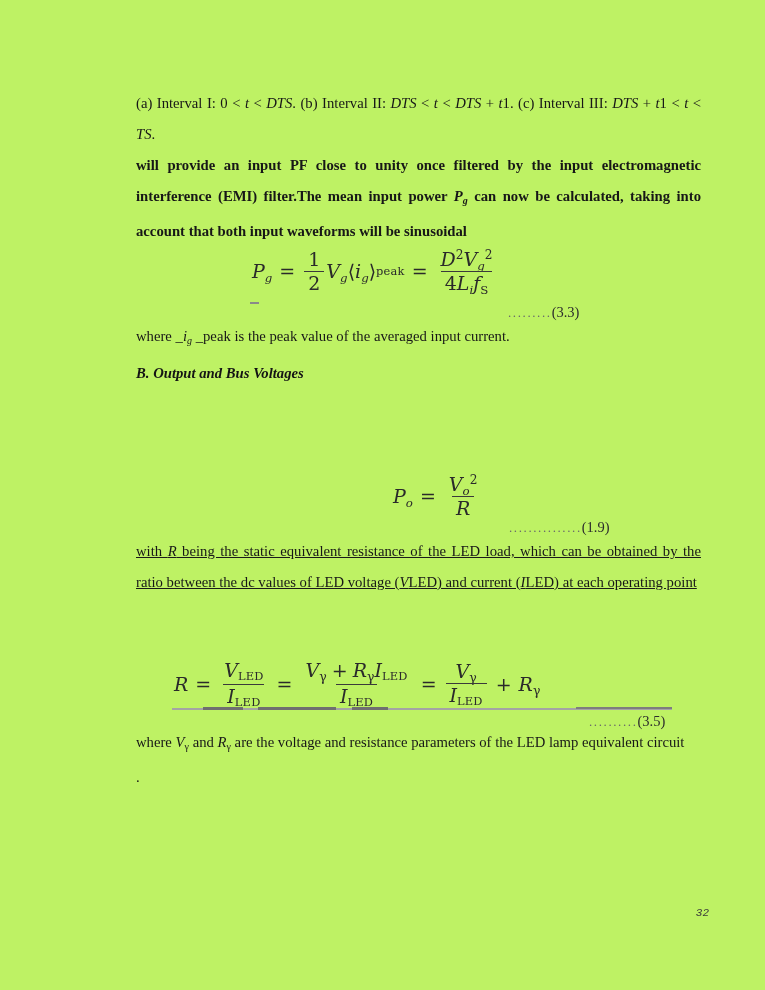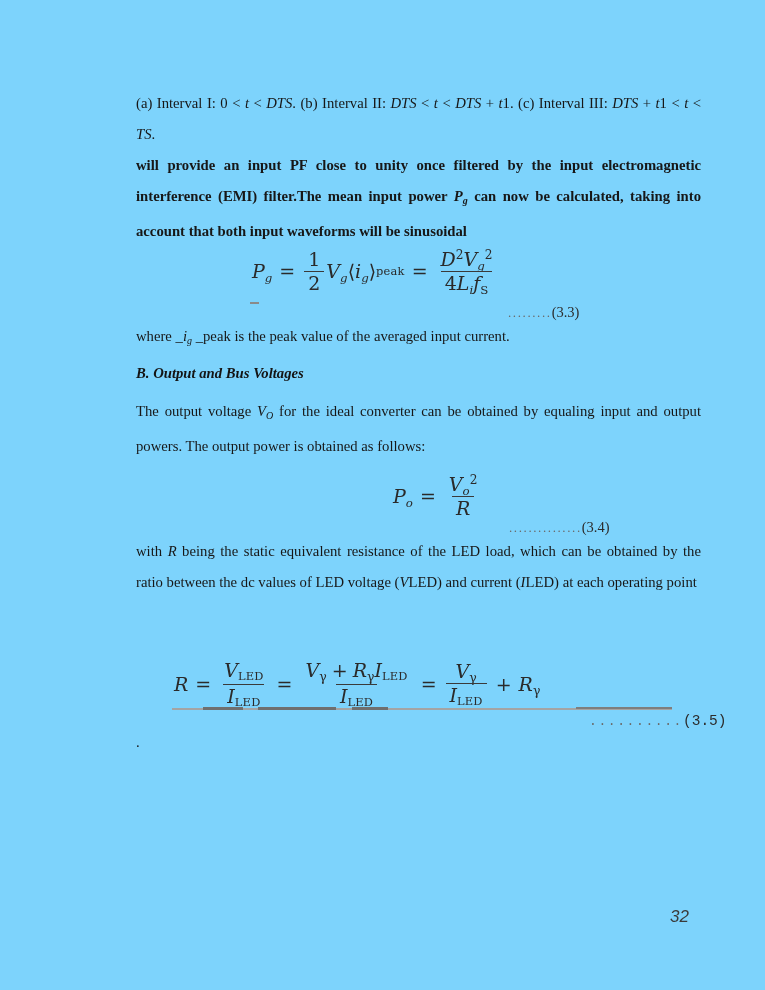--- a/index.html
+++ b/index.html
@@ -4,21 +4,21 @@
 <style>
   html, body {
     margin: 0;
     padding: 0;
     background: #ffffff;
   }
   .page {
     position: relative;
     width: 765px;
     height: 990px;
-    background: #7dd3fc;
+    background: #bef264;
     font-family: "Liberation Serif", "DejaVu Serif", serif;
     color: #1a1a1a;
     overflow: hidden;
   }
   .body-col {
     position: absolute;
     left: 136px;
     width: 565px;
   }
   p.para {
@@ -126,26 +126,26 @@
     background: #8e8e8e;
   }
   .stray-dash {
     position: absolute;
     width: 9px;
     height: 2px;
     background: #8a8a8a;
   }
   .pagenum {
     position: absolute;
-    right: 76px;
+    right: 56px;
     top: 907px;
-    font-size: 17px;
+    font-size: 11px;
     font-style: italic;
     color: #3a3a3a;
-    font-family: Liberation Sans, sans-serif;
+    font-family: Liberation Mono, monospace;
   }
   .vsub-gamma { font-style: normal; }
 </style>
 </head>
 <body>
 
 <div class="page">
 
   <div class="body-col" style="top: 88px;">
     <p class="para">
@@ -192,41 +192,36 @@
   <div class="body-col" style="top: 362px;">
     <p class="heading">B. Output and Bus Voltages</p>
   </div>
 
   <div class="body-col" style="top: 321px;">
     <p class="para nojust">
       <span>where _</span><span class="it"><span>i</span><sub class="s">g</sub></span><span> _peak is the peak value of the averaged input current.</span>
     </p>
   </div>
 
-  <div class="body-col" style="top: 396px;">
-    <p class="para">
-      <span>The output voltage </span><span class="it"><span>V</span><sub class="s">O</sub></span><span> for the ideal converter can be obtained by equaling input and output powers. The output power is obtained as follows:</span>
-    </p>
-  </div>
 
   <div class="eqwrap" style="left: 393px; top: 474px;">
     <span class="math">
       <span class="v"><span>P</span><span class="sub">o</span></span>
       <span class="op">=</span>
       <span class="frac">
         <span class="num"><span class="v">V</span><span class="sub">o</span><span class="sup">2</span></span>
         <span class="den"><span class="v">R</span></span>
       </span>
     </span>
   </div>
   <div class="eqlabel" style="left: 509px; top: 503px;">
-    <span class="leader">...............</span><span>(3.4)</span>
-  </div>
-
-  <div class="body-col" style="top: 536px;">
+    <span class="leader">...............</span><span>(1.9)</span>
+  </div>
+
+  <div class="body-col" style="top: 536px; text-decoration: underline;">
     <p class="para">
       <span>with </span><span class="it">R</span><span> being the static equivalent resistance of the LED load, which can be obtained by the ratio between the dc values of LED voltage (</span><span class="it">V</span><span>LED) and current (</span><span class="it">I</span><span>LED) at each operating point</span>
     </p>
   </div>
 
   <div class="eqwrap" style="left: 174px; top: 660px;">
     <span class="math">
       <span class="v">R</span>
       <span class="op">=</span>
       <span class="frac">
@@ -240,29 +235,32 @@
       </span>
       <span class="op">=</span>
       <span class="frac">
         <span class="num"><span class="v">V</span><span class="varsub">γ</span></span>
         <span class="den"><span class="v">I</span><span class="scsub">LED</span></span>
       </span>
       <span class="op">+</span>
       <span class="v"><span>R</span><span class="varsub">γ</span></span>
     </span>
   </div>
-  <div class="eqlabel" style="left: 589px; top: 697px; font-family: Liberation Mono, monospace;">
+  <div class="eqlabel" style="left: 589px; top: 697px;">
     <span class="leader">..........</span><span>(3.5)</span>
   </div>
 
   <div class="artifact" style="left: 172px; top: 708px; width: 500px; height: 1.5px; background:#a4a4a4;"></div>
   <div class="artifact" style="left: 203px; top: 707px; width: 40px; height: 2.5px; background:#6f6f6f;"></div>
   <div class="artifact" style="left: 258px; top: 707px; width: 78px; height: 2.5px; background:#6f6f6f;"></div>
   <div class="artifact" style="left: 352px; top: 707px; width: 36px; height: 2.5px; background:#6f6f6f;"></div>
   <div class="artifact" style="left: 576px; top: 707px; width: 96px; height: 2px; background:#7e7e7e;"></div>
 
   <div class="body-col" style="top: 727px;">
+    <p class="para nojust">
+      <span>where </span><span class="it"><span>V</span><sub class="sr vsub-gamma">γ</sub></span><span> and </span><span class="it"><span>R</span><sub class="sr vsub-gamma">γ</sub></span><span> are the voltage and resistance parameters of the LED lamp equivalent circuit</span>
+    </p>
     <p class="para nojust">.</p>
   </div>
 
   <div class="pagenum">32</div>
 
 </div>
 
 </body></html>

